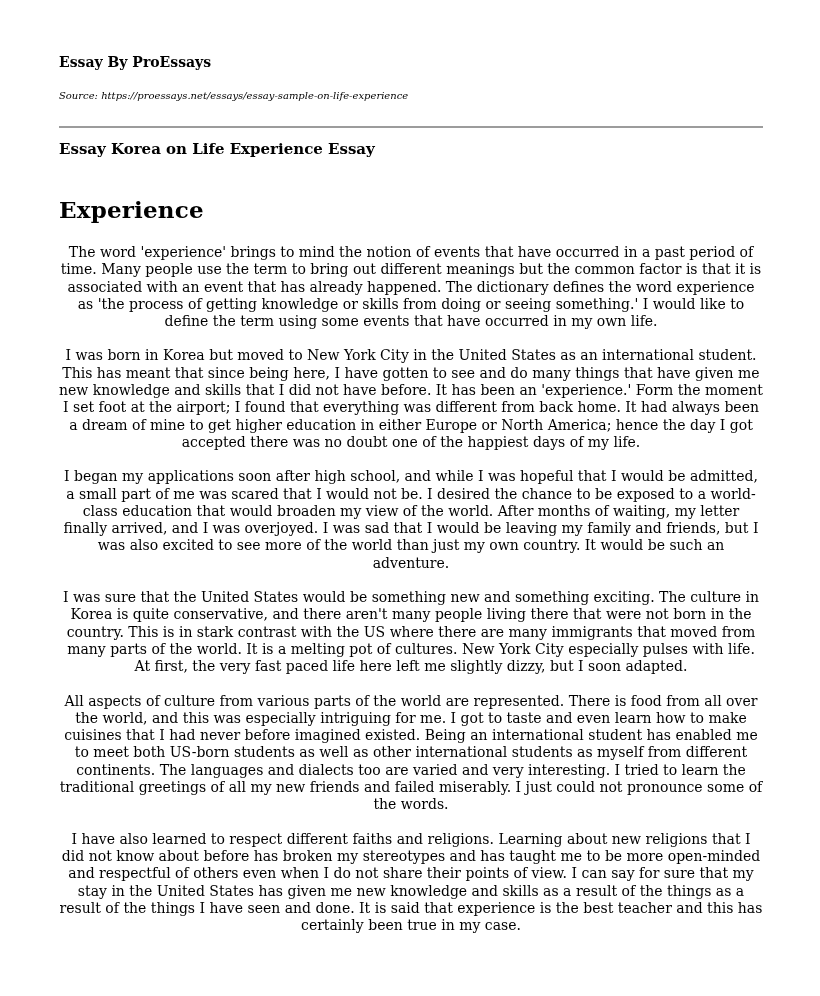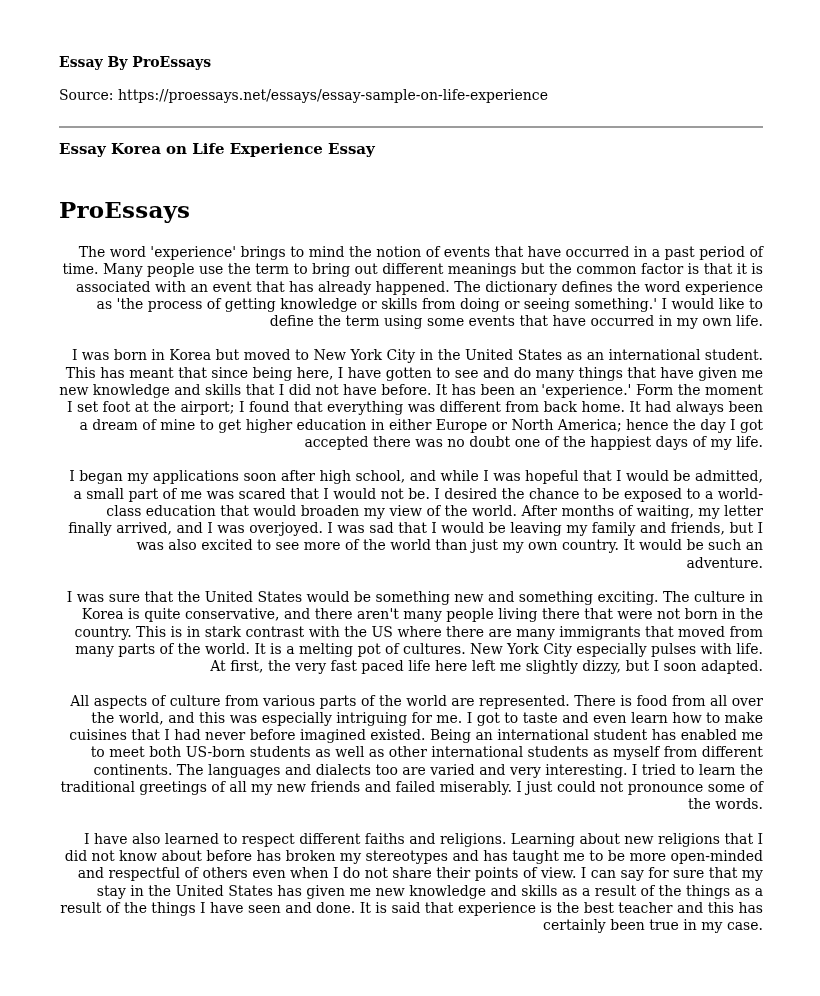--- a/index.html
+++ b/index.html
@@ -21,23 +21,24 @@
     width: 820px;
     height: 996px;
   }
   .brand {
     font-size: 14px;
     font-weight: bold;
     line-height: 17px;
     margin: 0 0 16px 0;
   }
   .source {
-    font-size: 14px;
+    font-size: 10px;
     line-height: 17px;
     margin: 0 0 22px 0;
+    font-style: italic;
   }
   hr.header-divider {
     border: 0;
     border-top: 2px solid #9c9c9c;
     margin: 0 0 12px 0;
     width: 100%;
   }
   .doc-title {
     font-size: 15px;
     font-weight: bold;
@@ -48,37 +49,37 @@
     font-size: 23px;
     font-weight: bold;
     line-height: 27px;
     margin: 0 0 21px 0;
     letter-spacing: 0.2px;
   }
   p.para {
     font-size: 14px;
     line-height: 17.3px;
     margin: 0 0 17px 0;
-    text-align: right;
+    text-align: center;
   }
 </style>
 </head>
 <body>
 
 <div class="page">
 
   <div class="brand">Essay By ProEssays</div>
 
   <div class="source">Source: https://proessays.net/essays/essay-sample-on-life-experience</div>
 
   <hr class="header-divider">
 
   <div class="doc-title">Essay Korea on Life Experience Essay</div>
 
-  <h1 class="essay-title">ProEssays</h1>
+  <h1 class="essay-title">Experience</h1>
 
   <p class="para">The word 'experience' brings to mind the notion of events that have occurred in a past period of time. Many people use the term to bring out different meanings but the common factor is that it is associated with an event that has already happened. The dictionary defines the word experience as 'the process of getting knowledge or skills from doing or seeing something.' I would like to define the term using some events that have occurred in my own life.</p>
 
   <p class="para">I was born in Korea but moved to New York City in the United States as an international student. This has meant that since being here, I have gotten to see and do many things that have given me new knowledge and skills that I did not have before. It has been an 'experience.' Form the moment I set foot at the airport; I found that everything was different from back home. It had always been a dream of mine to get higher education in either Europe or North America; hence the day I got accepted there was no doubt one of the happiest days of my life.</p>
 
   <p class="para">I began my applications soon after high school, and while I was hopeful that I would be admitted, a small part of me was scared that I would not be. I desired the chance to be exposed to a world-class education that would broaden my view of the world. After months of waiting, my letter finally arrived, and I was overjoyed. I was sad that I would be leaving my family and friends, but I was also excited to see more of the world than just my own country. It would be such an adventure.</p>
 
   <p class="para">I was sure that the United States would be something new and something exciting. The culture in Korea is quite conservative, and there aren't many people living there that were not born in the country. This is in stark contrast with the US where there are many immigrants that moved from many parts of the world. It is a melting pot of cultures. New York City especially pulses with life. At first, the very fast paced life here left me slightly dizzy, but I soon adapted.</p>
 
   <p class="para">All aspects of culture from various parts of the world are represented. There is food from all over the world, and this was especially intriguing for me. I got to taste and even learn how to make cuisines that I had never before imagined existed. Being an international student has enabled me to meet both US-born students as well as other international students as myself from different continents. The languages and dialects too are varied and very interesting. I tried to learn the traditional greetings of all my new friends and failed miserably. I just could not pronounce some of the words.</p>

